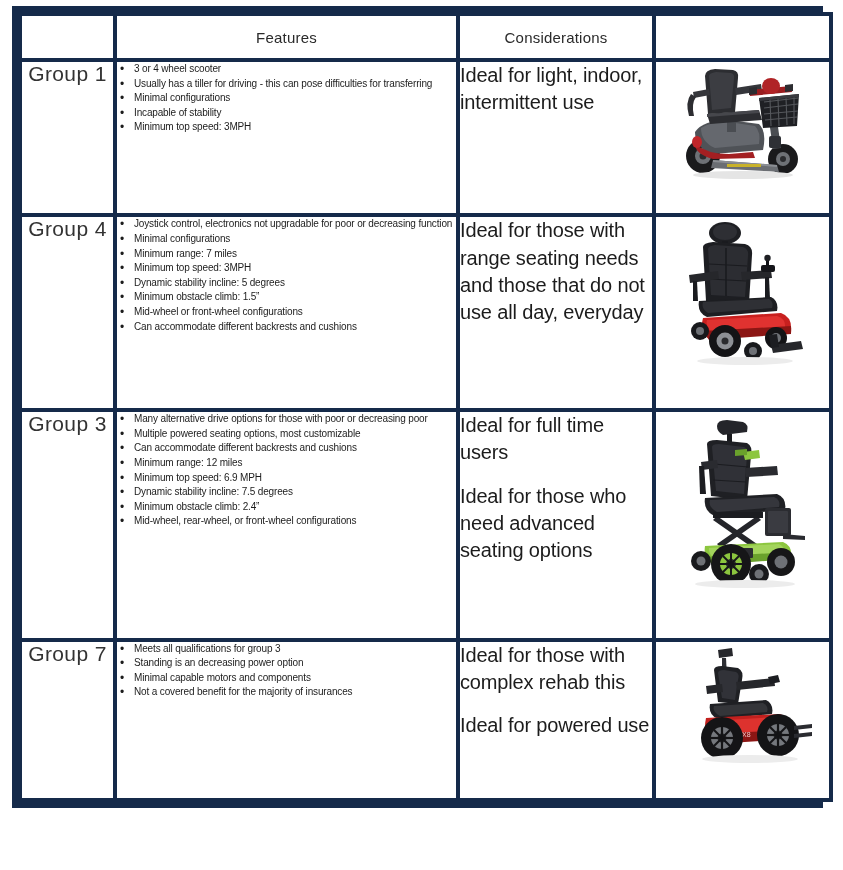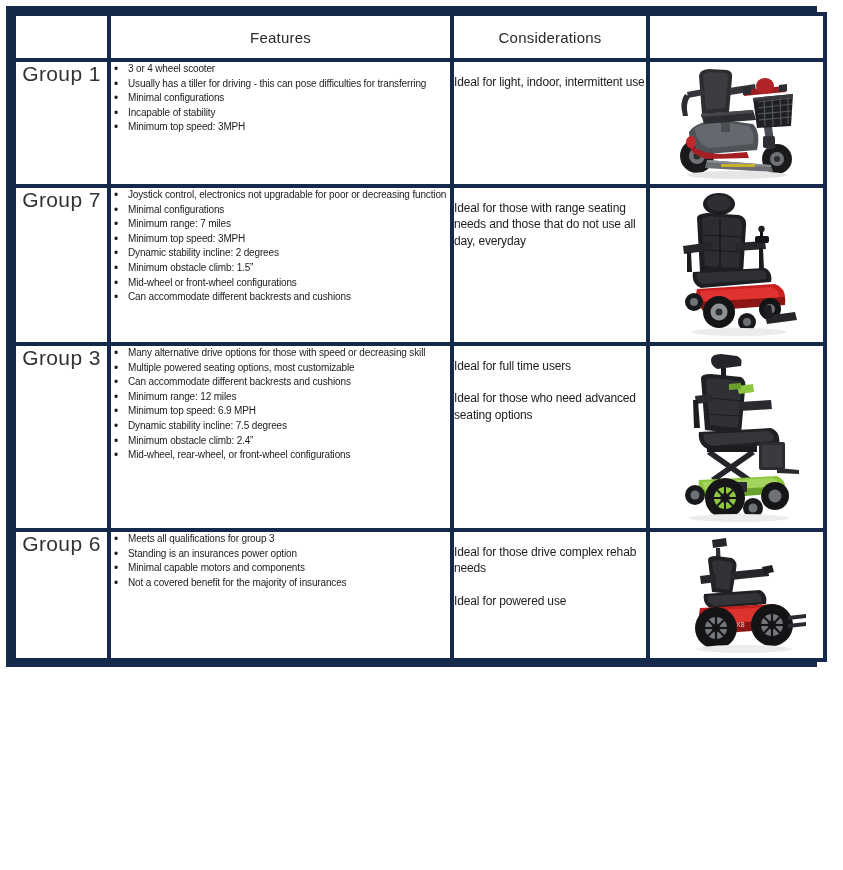--- a/index.html
+++ b/index.html
@@ -18,24 +18,24 @@
     position: relative;
     width: 843px;
     height: 870px;
     background: #ffffff;
     box-sizing: border-box;
   }
 
   
   .frame {
     position: absolute;
-    left: 6px;
+    left: 12px;
     top: 6px;
     width: 811px;
-    height: 661px;
+    height: 802px;
     border: 6px solid #152a4a;
     box-sizing: border-box;
     background: #152a4a;
   }
 
   table.spec {
     width: 100%;
     height: 100%;
     border-collapse: collapse;
     table-layout: fixed;
@@ -105,24 +105,24 @@
     top: -1px;
     font-size: 12px;
     color: #1c1c1c;
   }
 
   
   .cons-cell {
     padding: 11px 8px 10px 12px;
   }
   .cons-para {
-    font-size: 12px;
+    font-size: 20px;
     line-height: 1.36;
     color: #1c1c1c;
-    margin: 12px 0 16px 0;
+    margin: 0 0 16px 0;
     letter-spacing: -0.15px;
   }
   .cons-para:last-child { margin-bottom: 0; }
 
   
   .img-cell {
     text-align: center;
     vertical-align: middle;
     padding: 6px 4px;
   }
@@ -233,29 +233,29 @@
                 <path d="M92 36 L132 32 L132 35 L92 39 Z" fill="#3a3b40"></path>
 
                 <ellipse cx="76" cy="113" rx="50" ry="4" fill="#e5e5e5"></ellipse>
               </svg>
             </span>
           </td>
         </tr>
 
         <tr>
           <td class="group-cell">
-            <span class="group-label">Group 7</span>
+            <span class="group-label">Group 4</span>
           </td>
           <td class="feat-cell">
             <ul class="bullets">
               <li>Joystick control, electronics not upgradable for poor or decreasing function</li>
               <li>Minimal configurations</li>
               <li>Minimum range: 7 miles</li>
               <li>Minimum top speed: 3MPH</li>
-              <li>Dynamic stability incline: 2 degrees</li>
+              <li>Dynamic stability incline: 5 degrees</li>
               <li>Minimum obstacle climb: 1.5”</li>
               <li>Mid-wheel or front-wheel configurations</li>
               <li>Can accommodate different backrests and cushions</li>
             </ul>
           </td>
           <td class="cons-cell">
             <p class="cons-para">Ideal for those with range seating needs and those that do not use all day, everyday</p>
           </td>
           <td class="img-cell">
             <span class="device-art">
@@ -307,21 +307,21 @@
             </span>
           </td>
         </tr>
 
         <tr>
           <td class="group-cell">
             <span class="group-label">Group 3</span>
           </td>
           <td class="feat-cell">
             <ul class="bullets">
-              <li>Many alternative drive options for those with speed or decreasing skill</li>
+              <li>Many alternative drive options for those with poor or decreasing poor</li>
               <li>Multiple powered seating options, most customizable</li>
               <li>Can accommodate different backrests and cushions</li>
               <li>Minimum range: 12 miles</li>
               <li>Minimum top speed: 6.9 MPH</li>
               <li>Dynamic stability incline: 7.5 degrees</li>
               <li>Minimum obstacle climb: 2.4”</li>
               <li>Mid-wheel, rear-wheel, or front-wheel configurations</li>
             </ul>
           </td>
           <td class="cons-cell">
@@ -383,32 +383,32 @@
                 <ellipse cx="86" cy="162" rx="4.5" ry="4.5" fill="#6e7176"></ellipse>
 
                 <ellipse cx="72" cy="172" rx="50" ry="4" fill="#ececec"></ellipse>
               </svg>
             </span>
           </td>
         </tr>
 
         <tr>
           <td class="group-cell">
-            <span class="group-label">Group 6</span>
+            <span class="group-label">Group 7</span>
           </td>
           <td class="feat-cell">
             <ul class="bullets">
               <li>Meets all qualifications for group 3</li>
-              <li>Standing is an insurances power option</li>
+              <li>Standing is an decreasing power option</li>
               <li>Minimal capable motors and components</li>
               <li>Not a covered benefit for the majority of insurances</li>
             </ul>
           </td>
           <td class="cons-cell">
-            <p class="cons-para">Ideal for those drive complex rehab needs</p>
+            <p class="cons-para">Ideal for those with complex rehab this</p>
             <p class="cons-para">Ideal for powered use</p>
           </td>
           <td class="img-cell">
             <span class="device-art">
               <svg width="146" height="122" viewBox="0 0 146 122" role="img" aria-label="All-terrain red power wheelchair">
                 <rect width="146" height="122" fill="#ffffff"></rect>
 
                 <path d="M48 8 L62 6 L63 14 L49 16 Z" fill="#26272b"></path>
                 <path d="M52 16 L56 16 L57 34 L52 34 Z" fill="#2d2e33"></path>
 

